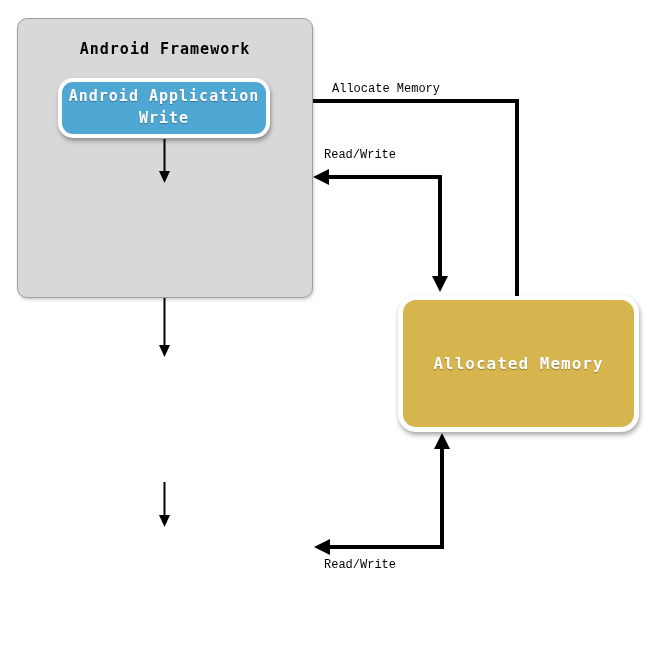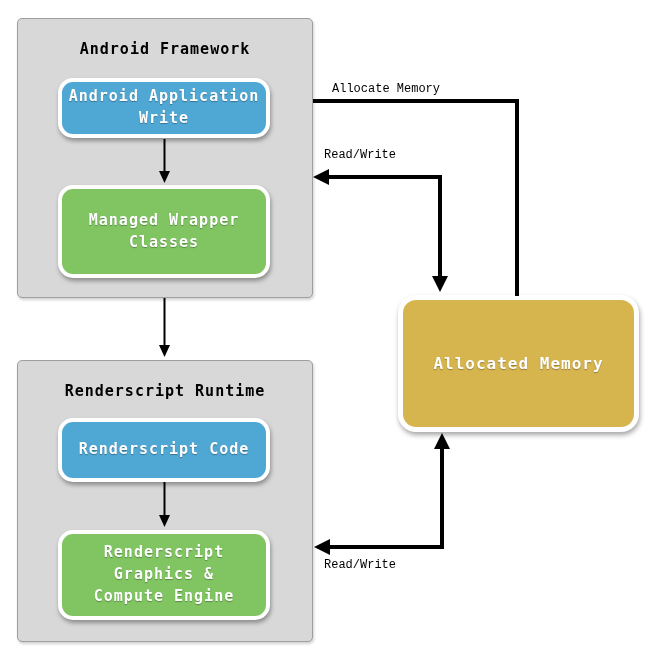--- a/index.html
+++ b/index.html
@@ -20,21 +20,21 @@
     width: 657px;
     height: 659px;
     background: var(--canvas-bg);
     font-family: "DejaVu Sans Mono", monospace;
     overflow: hidden;
   }
   .container {
     position: absolute;
     background: var(--container-fill);
     border: 1px solid var(--container-border);
-    border-radius: 5px;
+    border-radius: 10px;
     box-shadow: 1px 2px 3px rgba(0,0,0,0.18);
   }
   #framework-container { left: 17px; top: 18px; width: 294px; height: 278px; }
   #runtime-container   { left: 17px; top: 360px; width: 294px; height: 280px; }
   .container-title {
     position: absolute;
     top: 21px; left: 0; right: 0;
     text-align: center;
     font-weight: bold;
     font-size: 15px;
@@ -108,37 +108,22 @@
 <body>
 
 <div id="canvas">
 
   <div class="container" id="framework-container">
     <div class="container-title">Android Framework</div>
     <div class="cbox blue" id="app-code-box">
       <span>Android Application
 Write</span>
     </div>
-    <div class="cbox green" id="wrapper-box">
-      <span>Managed Wrapper
-Classes</span>
-    </div>
   </div>
 
-  <div class="container" id="runtime-container">
-    <div class="container-title">Renderscript Runtime</div>
-    <div class="cbox blue" id="rs-code-box">
-      <span>Renderscript Code</span>
-    </div>
-    <div class="cbox green" id="engine-box">
-      <span>Renderscript
-Graphics &amp;
-Compute Engine</span>
-    </div>
-  </div>
 
   <div id="memory-box">
     <span>Allocated Memory</span>
   </div>
 
   <div class="edge-label" id="allocate-label">Allocate Memory</div>
   <div class="edge-label" id="read-write-top-label">Read/Write</div>
   <div class="edge-label" id="read-write-bottom-label">Read/Write</div>
 
   <svg id="connector-layer" viewBox="0 0 657 659" xmlns="http://www.w3.org/2000/svg">

